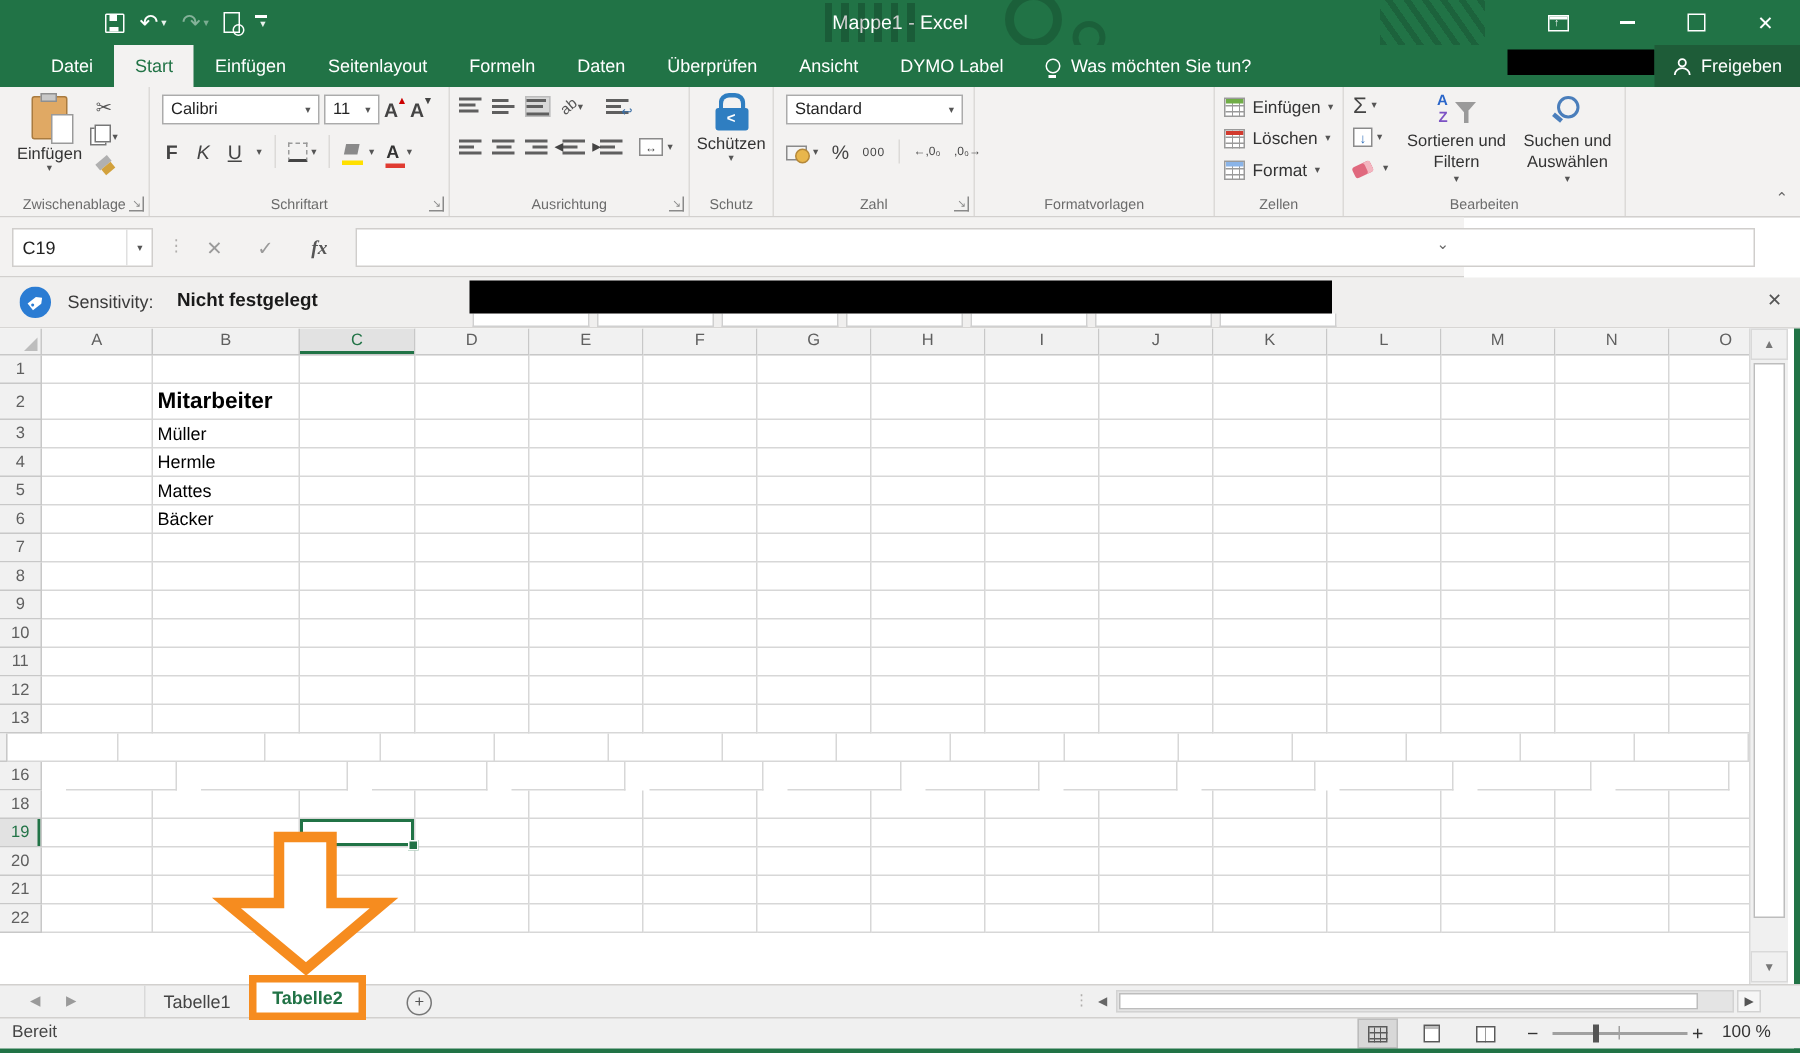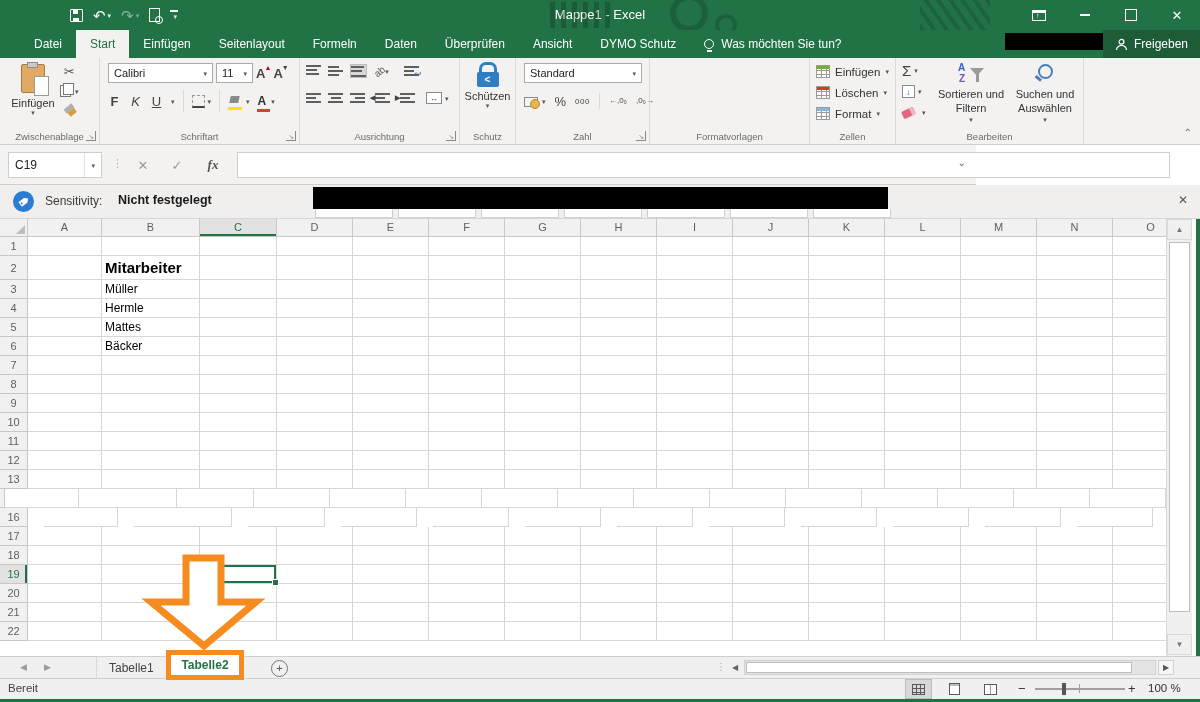--- a/index.html
+++ b/index.html
@@ -247,21 +247,21 @@
   <div id="tabrow">
     <div id="tabs">
       <span class="rtab">Datei</span>
       <span class="rtab active">Start</span>
       <span class="rtab">Einfügen</span>
       <span class="rtab">Seitenlayout</span>
       <span class="rtab">Formeln</span>
       <span class="rtab">Daten</span>
       <span class="rtab">Überprüfen</span>
       <span class="rtab">Ansicht</span>
-      <span class="rtab">DYMO Schutz</span>
+      <span class="rtab">DYMO Label</span>
       <span id="tellme">
           <span class="bulb"></span>
           <span>Was möchten Sie tun?</span>
         </span>
     </div>
     <div id="redact-top"></div>
     <div id="share">
       <svg width="13" height="13" viewBox="0 0 13 13">
           <circle cx="6.5" cy="3.8" r="2.4" fill="none" stroke="#fff" stroke-width="1.2"></circle>
           <path d="M1.5 12 a5 4.6 0 0 1 10 0" fill="none" stroke="#fff" stroke-width="1.2"></path>
@@ -770,38 +770,20 @@
         <div class="xl-c" style="width: 76px;"></div>
         <div class="xl-c" style="width: 76px;"></div>
         <div class="xl-c" style="width: 76px;"></div>
         <div class="xl-c" style="width: 76px;"></div>
         <div class="xl-c" style="width: 76px;"></div>
         <div class="xl-c" style="width: 76px;"></div>
         <div class="xl-c" style="width: 76px;"></div>
       </div>
       <div class="xl-row" style="height: 19px; gap: 16px;">
         <div class="xl-rh">16</div>
-        <div class="xl-c" style="width: 74px;"></div>
-        <div class="xl-c" style="width: 98px;"></div>
-        <div class="xl-c" style="width: 77px;"></div>
-        <div class="xl-c" style="width: 76px;"></div>
-        <div class="xl-c" style="width: 76px;"></div>
-        <div class="xl-c" style="width: 76px;"></div>
-        <div class="xl-c" style="width: 76px;"></div>
-        <div class="xl-c" style="width: 76px;"></div>
-        <div class="xl-c" style="width: 76px;"></div>
-        <div class="xl-c" style="width: 76px;"></div>
-        <div class="xl-c" style="width: 76px;"></div>
-        <div class="xl-c" style="width: 76px;"></div>
-        <div class="xl-c" style="width: 76px;"></div>
-        <div class="xl-c" style="width: 76px;"></div>
-        <div class="xl-c" style="width: 76px;"></div>
-      </div>
-      <div class="xl-row" style="height: 19px;">
-        <div class="xl-rh">17</div>
         <div class="xl-c" style="width: 74px;"></div>
         <div class="xl-c" style="width: 98px;"></div>
         <div class="xl-c" style="width: 77px;"></div>
         <div class="xl-c" style="width: 76px;"></div>
         <div class="xl-c" style="width: 76px;"></div>
         <div class="xl-c" style="width: 76px;"></div>
         <div class="xl-c" style="width: 76px;"></div>
         <div class="xl-c" style="width: 76px;"></div>
         <div class="xl-c" style="width: 76px;"></div>
         <div class="xl-c" style="width: 76px;"></div>

